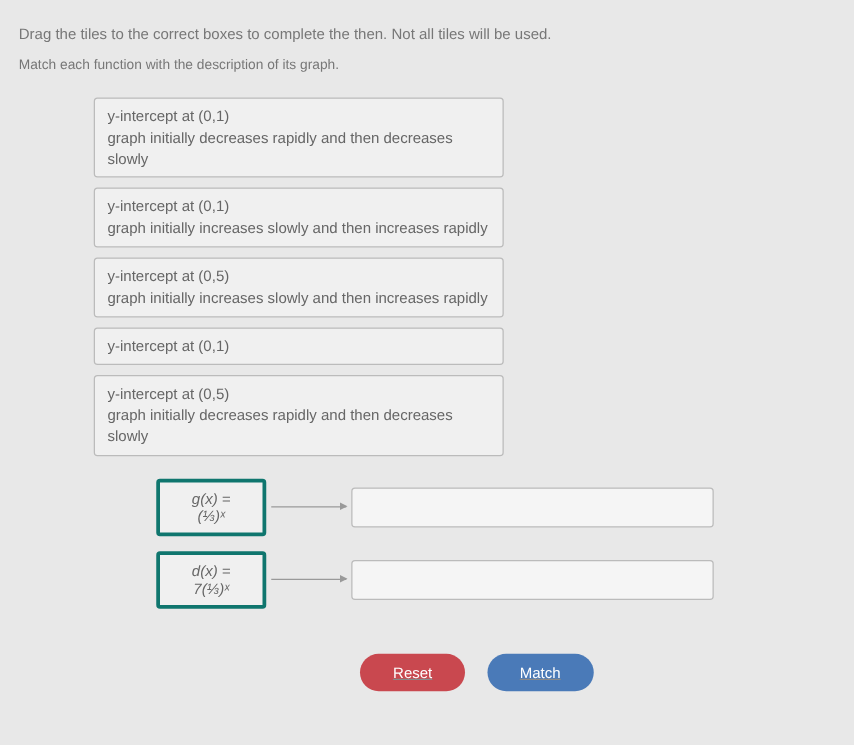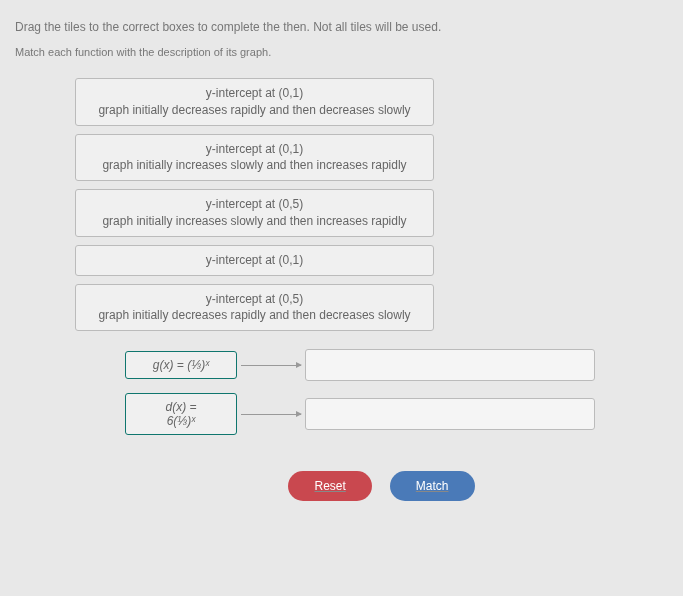--- a/index.html
+++ b/index.html
@@ -26,43 +26,43 @@
 .tiles-area {
   margin-left: 60px;
   margin-bottom: 18px;
 }
 .tile {
   background: #f0f0f0;
   border: 1px solid #bbb;
   border-radius: 3px;
   padding: 6px 10px;
   margin-bottom: 8px;
-  width: 359px;
-  text-align: center;
+  width: 328px;
+  text-align: left;
   font-size: 12px;
   color: #666;
   cursor: move;
   line-height: 1.4;
 }
 .tile-line1 { display: block; }
 .tile-line2 { display: block; }
 .pairs-area {
   margin-left: 110px;
 }
 .pair-row {
   display: flex;
   align-items: center;
   margin-bottom: 12px;
 }
 .func-box {
   background: #f0f0f0;
-  border: 1px solid #0f766e;
+  border: 3px solid #0f766e;
   border-radius: 3px;
   padding: 6px 24px;
-  width: 112px;
+  width: 88px;
   text-align: center;
   font-size: 12px;
   color: #666;
   font-style: italic;
 }
 .arrow {
   width: 60px;
   height: 1px;
   background: #999;
   position: relative;
@@ -131,21 +131,21 @@
   </div>
 </div>
 
 <div class="pairs-area">
   <div class="pair-row">
     <div class="func-box">g(x) = (⅓)ˣ</div>
     <div class="arrow"></div>
     <div class="drop-target"></div>
   </div>
   <div class="pair-row">
-    <div class="func-box">d(x) = 6(⅓)ˣ</div>
+    <div class="func-box">d(x) = 7(⅓)ˣ</div>
     <div class="arrow"></div>
     <div class="drop-target"></div>
   </div>
 </div>
 
 <div class="buttons">
   <button class="btn btn-reset">Reset</button>
   <button class="btn btn-next">Match</button>
 </div>
 

